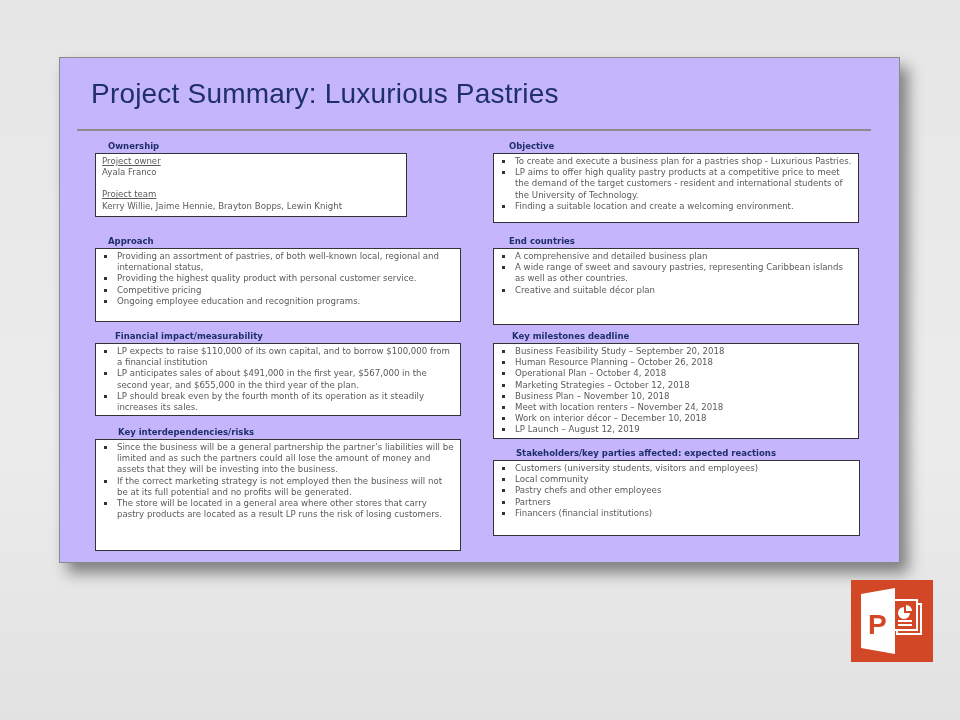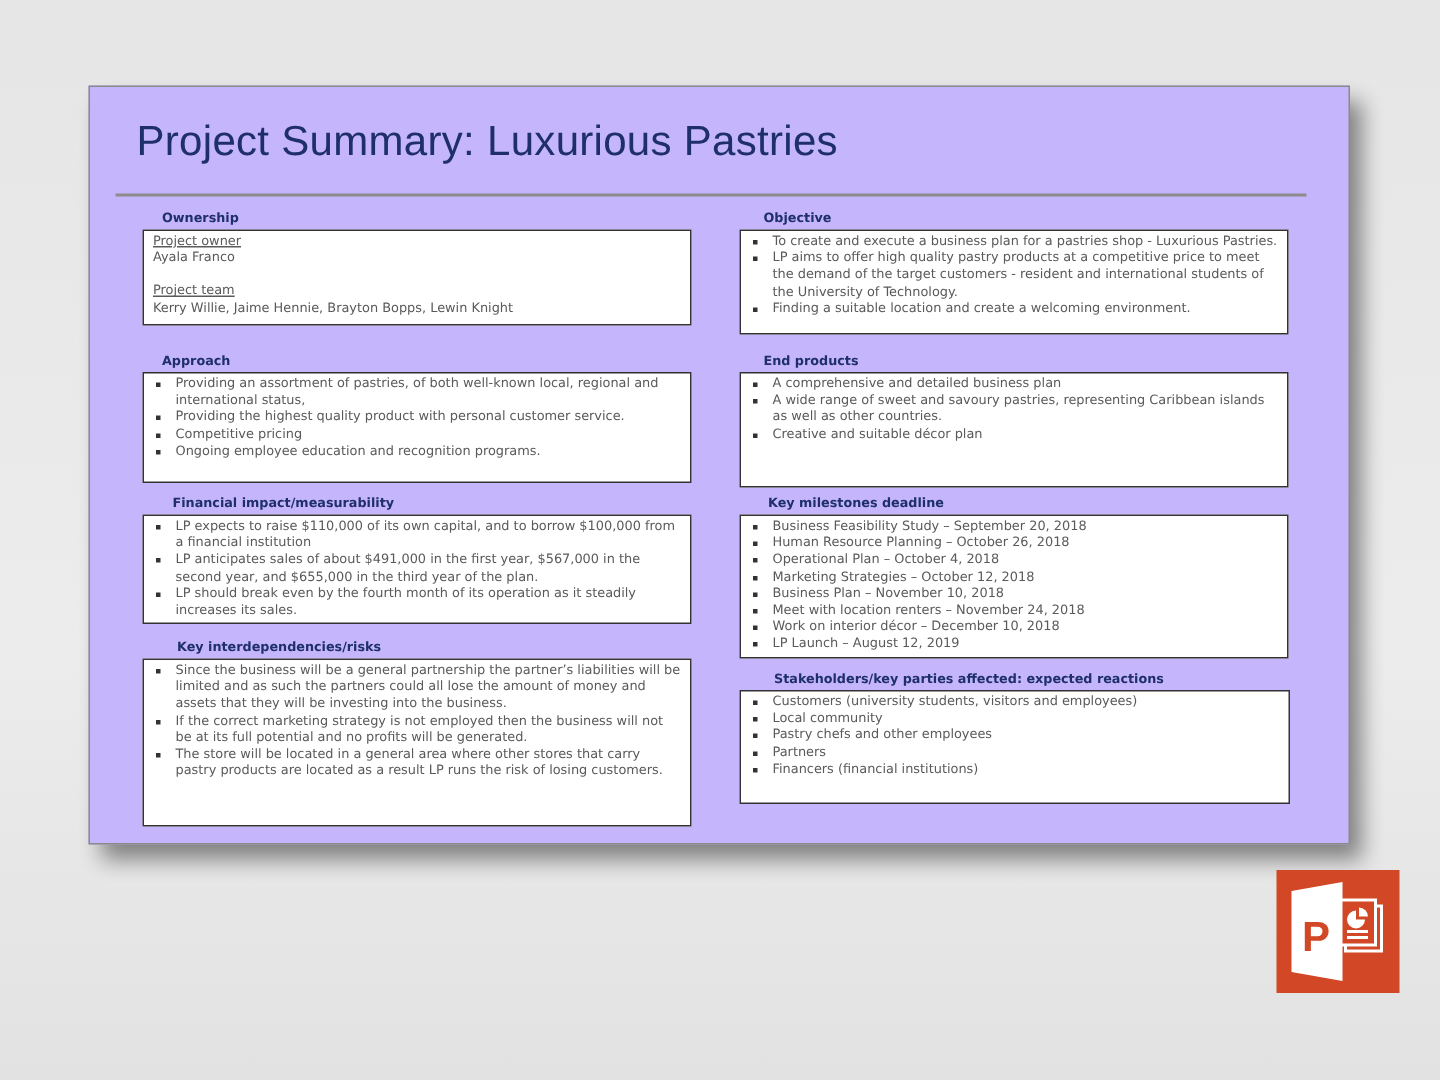--- a/index.html
+++ b/index.html
@@ -100,21 +100,21 @@
     }
   </style>
 </head>
 <body>
 
 <div class="slide">
   <div class="slide-title">Project Summary: Luxurious Pastries</div>
   <div class="divider"></div>
 
   <div class="section-label" style="left:48px; top:83px;">Ownership</div>
-  <div class="box" style="left:35px; top:95px; width:366px; height:64px;">
+  <div class="box" style="left:35px; top:95px; width:312px; height:64px;">
     <div class="u-label">Project owner</div>
     <div>Ayala Franco</div>
     <div class="gap"></div>
     <div class="u-label">Project team</div>
     <div>Kerry Willie, Jaime Hennie,  Brayton Bopps, Lewin Knight</div>
   </div>
 
   <div class="section-label" style="left:449px; top:83px;">Objective</div>
   <div class="box" style="left:433px; top:95px; width:366px; height:70px;">
     <ul>
@@ -127,21 +127,21 @@
   <div class="section-label" style="left:48px; top:178px;text-align:center;">Approach</div>
   <div class="box" style="left:35px; top:190px; width:366px; height:74px;">
     <ul>
       <li>Providing an assortment of pastries, of both well-known local, regional and international status,</li>
       <li>Providing the highest quality product with personal customer service.</li>
       <li>Competitive pricing</li>
       <li>Ongoing employee  education and recognition programs.</li>
     </ul>
   </div>
 
-  <div class="section-label" style="left:449px; top:178px;">End products</div>
+  <div class="section-label" style="left:449px; top:178px;">End countries</div>
   <div class="box" style="left:433px; top:190px; width:366px; height:77px;">
     <ul>
       <li>A comprehensive and detailed business plan</li>
       <li>A wide range of sweet and savoury pastries, representing Caribbean islands as well as other countries.</li>
       <li>Creative and suitable décor plan</li>
     </ul>
   </div>
 
   <div class="section-label" style="left:55px; top:273px;">Financial  impact/measurability</div>
   <div class="box" style="left:35px; top:285px; width:366px; height:73px;">

